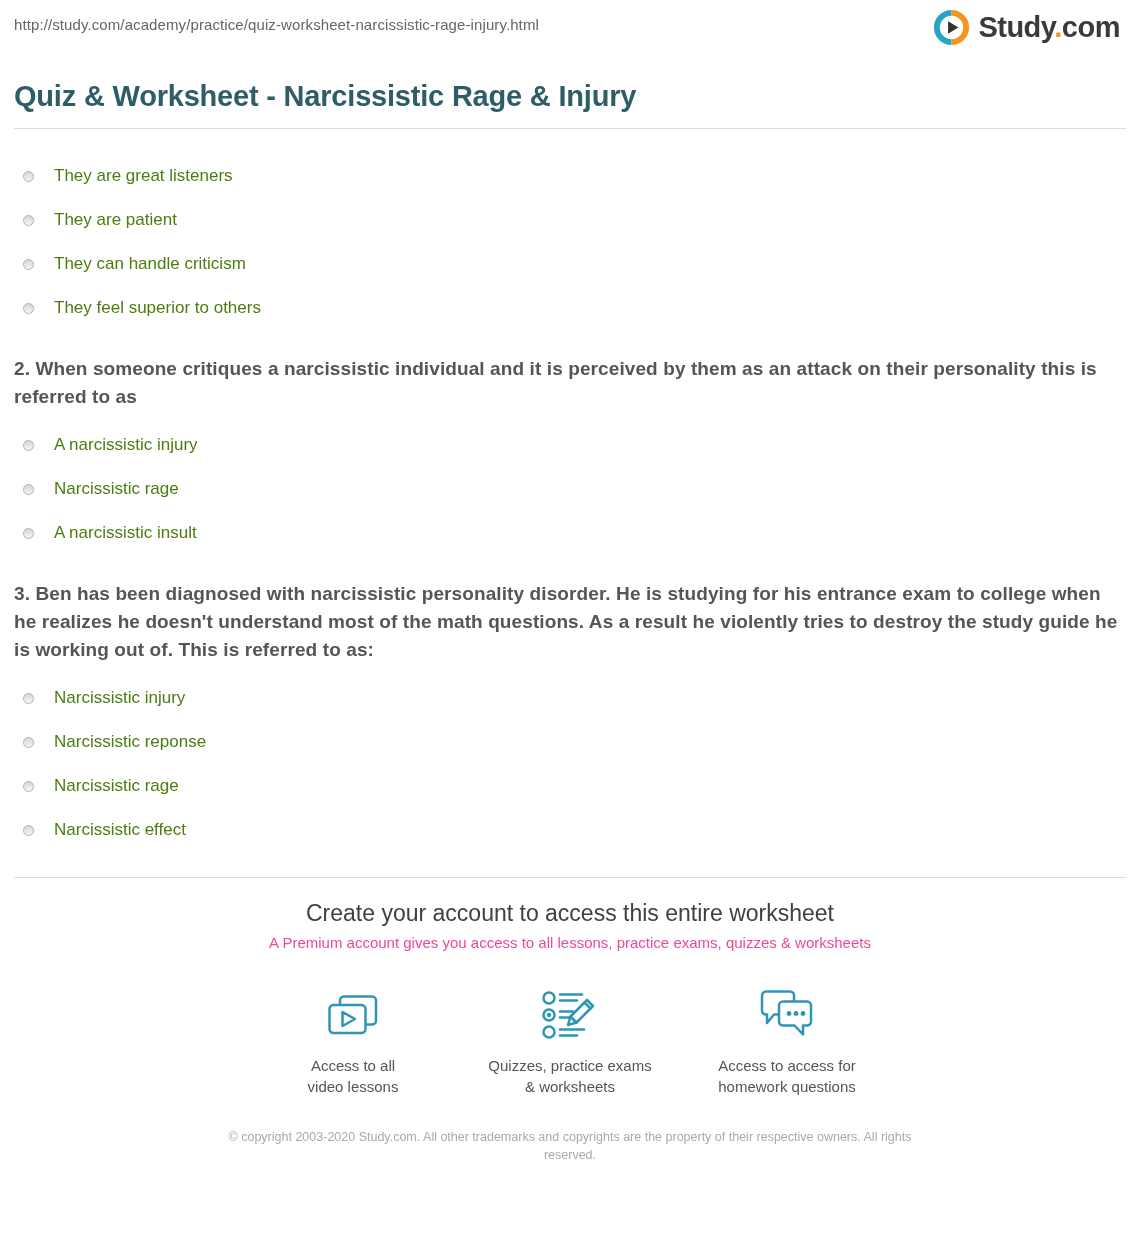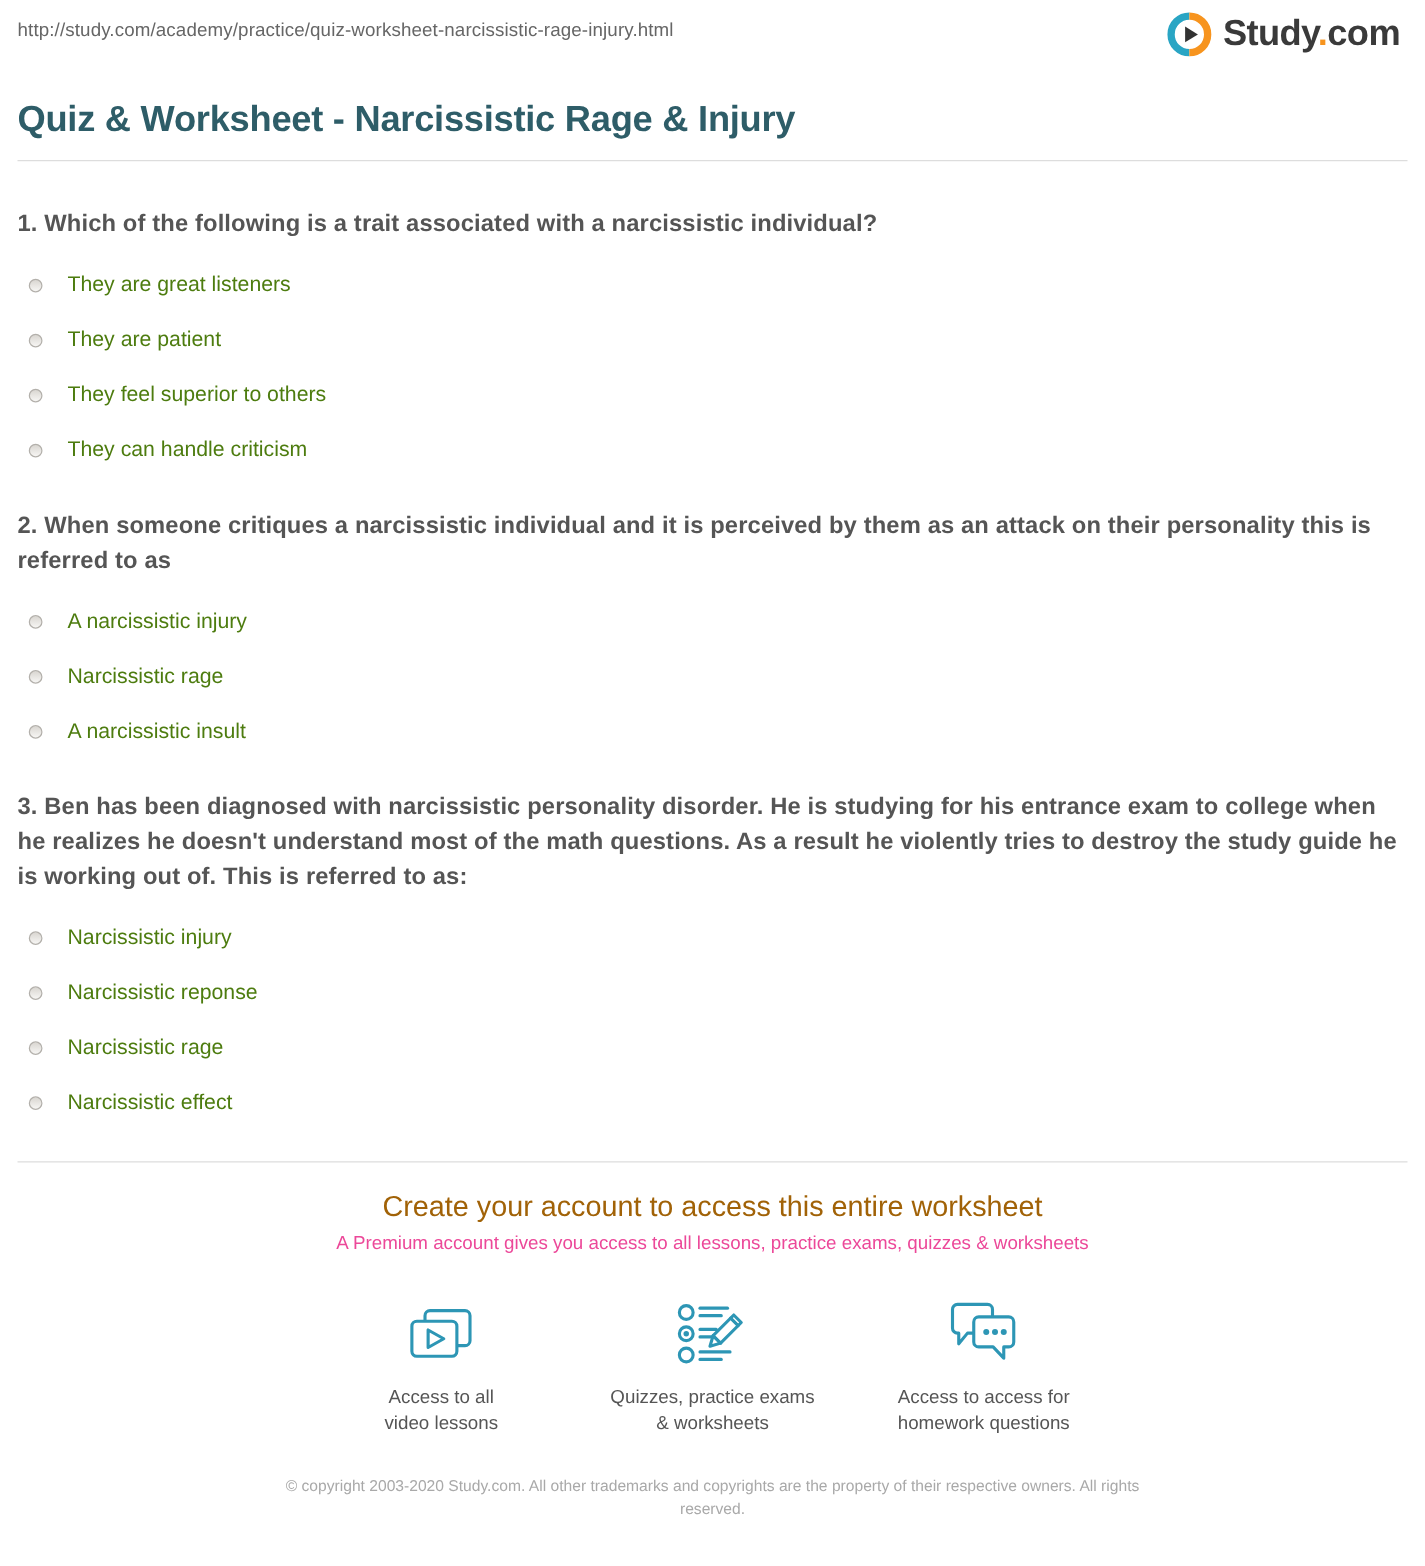--- a/index.html
+++ b/index.html
@@ -70,21 +70,21 @@
   .opt-text { margin-left: 20px; font-size: 17px; color: #4d7c0f; }
 
   
   .cta-rule { margin-top: 37px; }
   .cta { text-align: center; }
   .cta-heading {
     display: inline-block;
     margin-top: 22px;
     font-size: 23px;
     font-weight: 400;
-    color: #a16207;
+    color: #404040;
     cursor: pointer;
   }
   .cta-sub { margin-top: 7px; font-size: 15px; color: #ec4899; }
 
   .features {
     display: flex;
     justify-content: center;
     margin-top: 33px;
   }
   .feature { width: 217px; text-align: center; }
@@ -128,36 +128,35 @@
         </svg>
       </span>
       <span class="logo-text"><span>Study</span><span class="dot">.</span><span>com</span></span>
     </div>
   </div>
 
   <h1 class="page-title">Quiz &amp; Worksheet - Narcissistic Rage &amp; Injury</h1>
   <hr class="rule">
 
   <div class="question">
-    <div class="q-text">1. Which of the following is a trait associated with a narcissistic individual?</div>
     <div class="option">
       <span class="radio"></span>
       <span class="opt-text">They are great listeners</span>
     </div>
     <div class="option">
       <span class="radio"></span>
       <span class="opt-text">They are patient</span>
     </div>
     <div class="option">
       <span class="radio"></span>
+      <span class="opt-text">They can handle criticism</span>
+    </div>
+    <div class="option">
+      <span class="radio"></span>
       <span class="opt-text">They feel superior to others</span>
-    </div>
-    <div class="option">
-      <span class="radio"></span>
-      <span class="opt-text">They can handle criticism</span>
     </div>
   </div>
 
   <div class="question">
     <div class="q-text">2. When someone critiques a narcissistic individual and it is perceived by them as an attack on their personality this is referred to as</div>
     <div class="option">
       <span class="radio"></span>
       <span class="opt-text">A narcissistic injury</span>
     </div>
     <div class="option">

